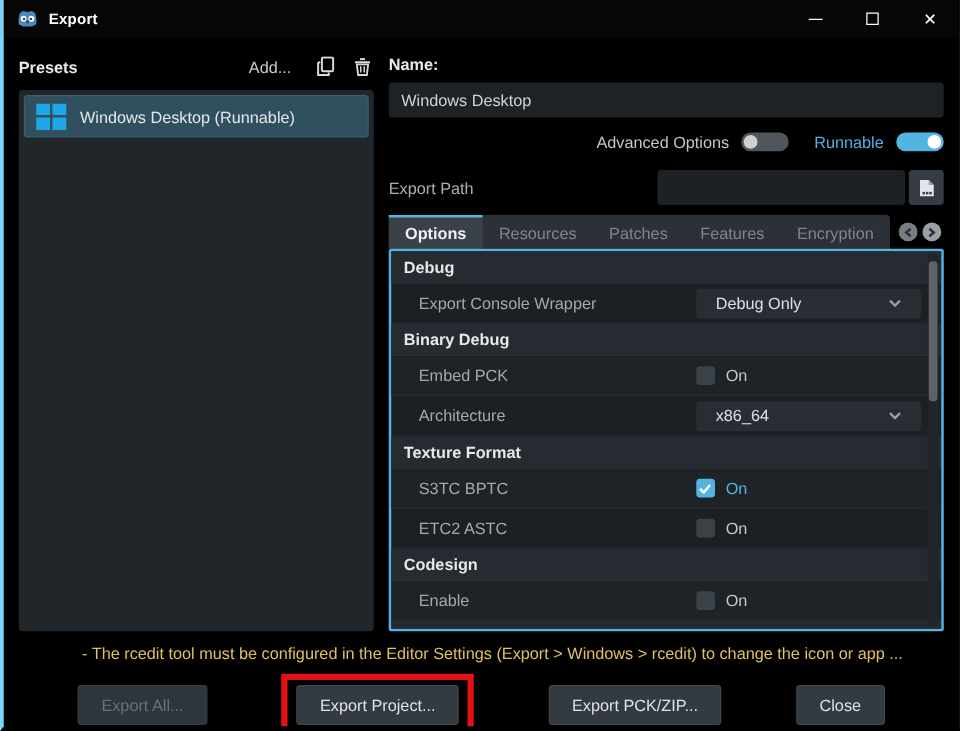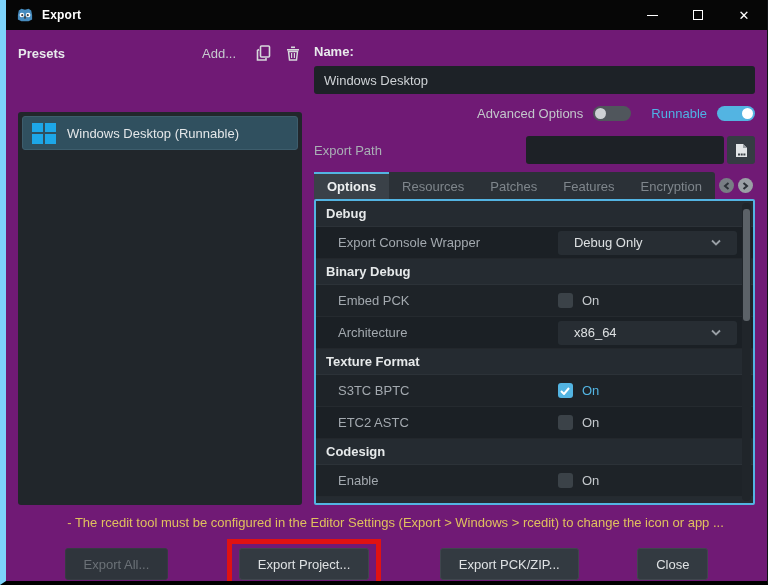--- a/index.html
+++ b/index.html
@@ -1,35 +1,35 @@
 <!DOCTYPE html>
 <html><head>
 <meta charset="utf-8">
 <style>
   * { margin:0; padding:0; box-sizing:border-box; }
   html,body { background:#1a1a1a; }
   body { font-family:"Liberation Sans", sans-serif; font-size:13px; color:#dfe2e4; }
-  .window { width:768px; height:585px; background:#701a75; position:relative; overflow:hidden;
-            border-left:6px solid #7dd3fc; border-right:1px solid #101315; border-bottom:4px solid #000; }
+  .window { width:768px; height:585px; background:#000000; position:relative; overflow:hidden;
+            border-left:3px solid #7dd3fc; border-right:1px solid #101315; border-bottom:4px solid #000; }
 
   
   .titlebar { height:30px; background:#060606; display:flex; align-items:center; padding-left:10px; }
   .godot-icon { width:18px; height:16px; margin-right:8px; }
   .title-text { color:#fff; font-size:12px; font-weight:bold; letter-spacing:.2px; }
   .tb-spacer { flex:1; }
   .tb-btn { width:46px; height:30px; display:flex; align-items:center; justify-content:center; color:#fff; }
   .glyph-min { width:11px; height:1px; background:#fff; display:block; }
   .glyph-max { width:10px; height:10px; border:1px solid #fff; display:block; }
   .glyph-close { font-size:13px; color:#fff; }
 
   
   .main { display:flex; gap:12px; padding:10px 12px 0 12px; height:475px; }
 
   
-  .left-col { width:284px; flex:none; display:flex; flex-direction:column;gap:40px; }
+  .left-col { width:284px; flex:none; display:flex; flex-direction:column; }
   .presets-header { height:26px; display:flex; align-items:center; }
   .presets-title { font-weight:bold; color:#e8eaec; margin-right:auto; }
   .add-link { color:#c7cbcf; margin-right:16px; }
   .hdr-icon { width:18px; height:18px; display:flex; align-items:center; justify-content:center; margin-left:2px; }
   .hdr-icon + .hdr-icon { margin-left:12px; }
   .preset-list { flex:1; background:#21262b; border-radius:3px; margin-top:6px; padding:4px; }
   .preset-item { height:34px; background:#30505f; border:1px solid #3d5d6c; border-radius:3px;
                  display:flex; align-items:center; gap:11px; padding:0 9px; color:#e4e7e9; }
   .win-logo { width:24px; height:21px; display:grid; grid-template-columns:1fr 1fr; grid-template-rows:1fr 1fr; gap:2px; flex:none; }
   .win-logo span { background:#1da7e8; }

